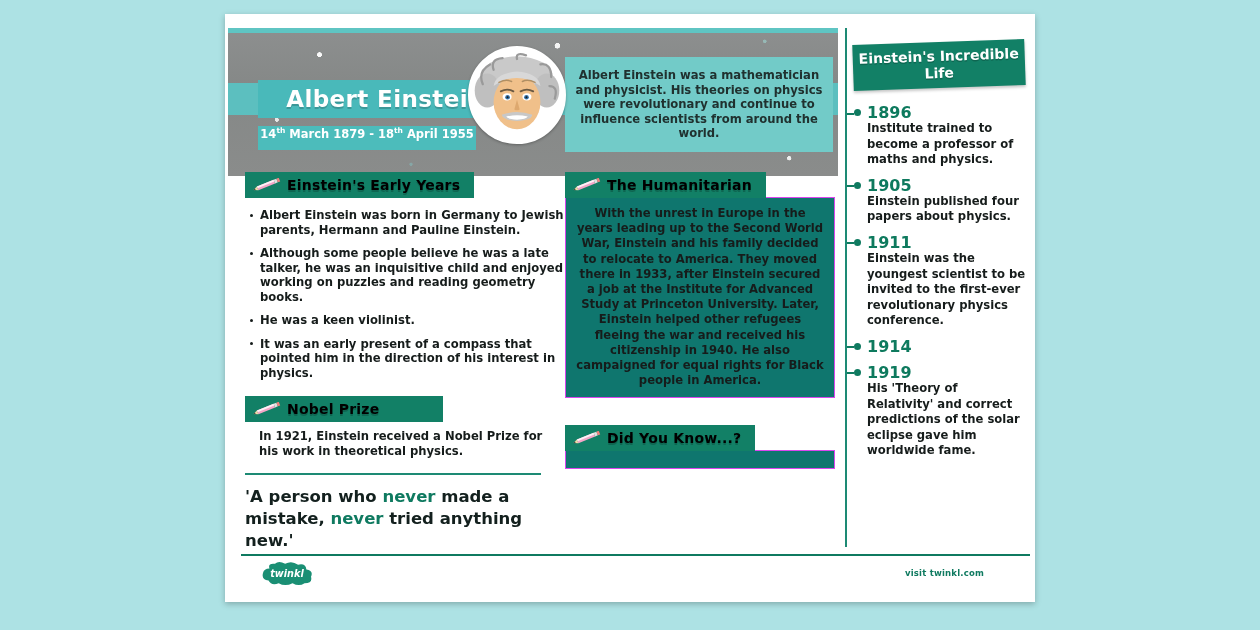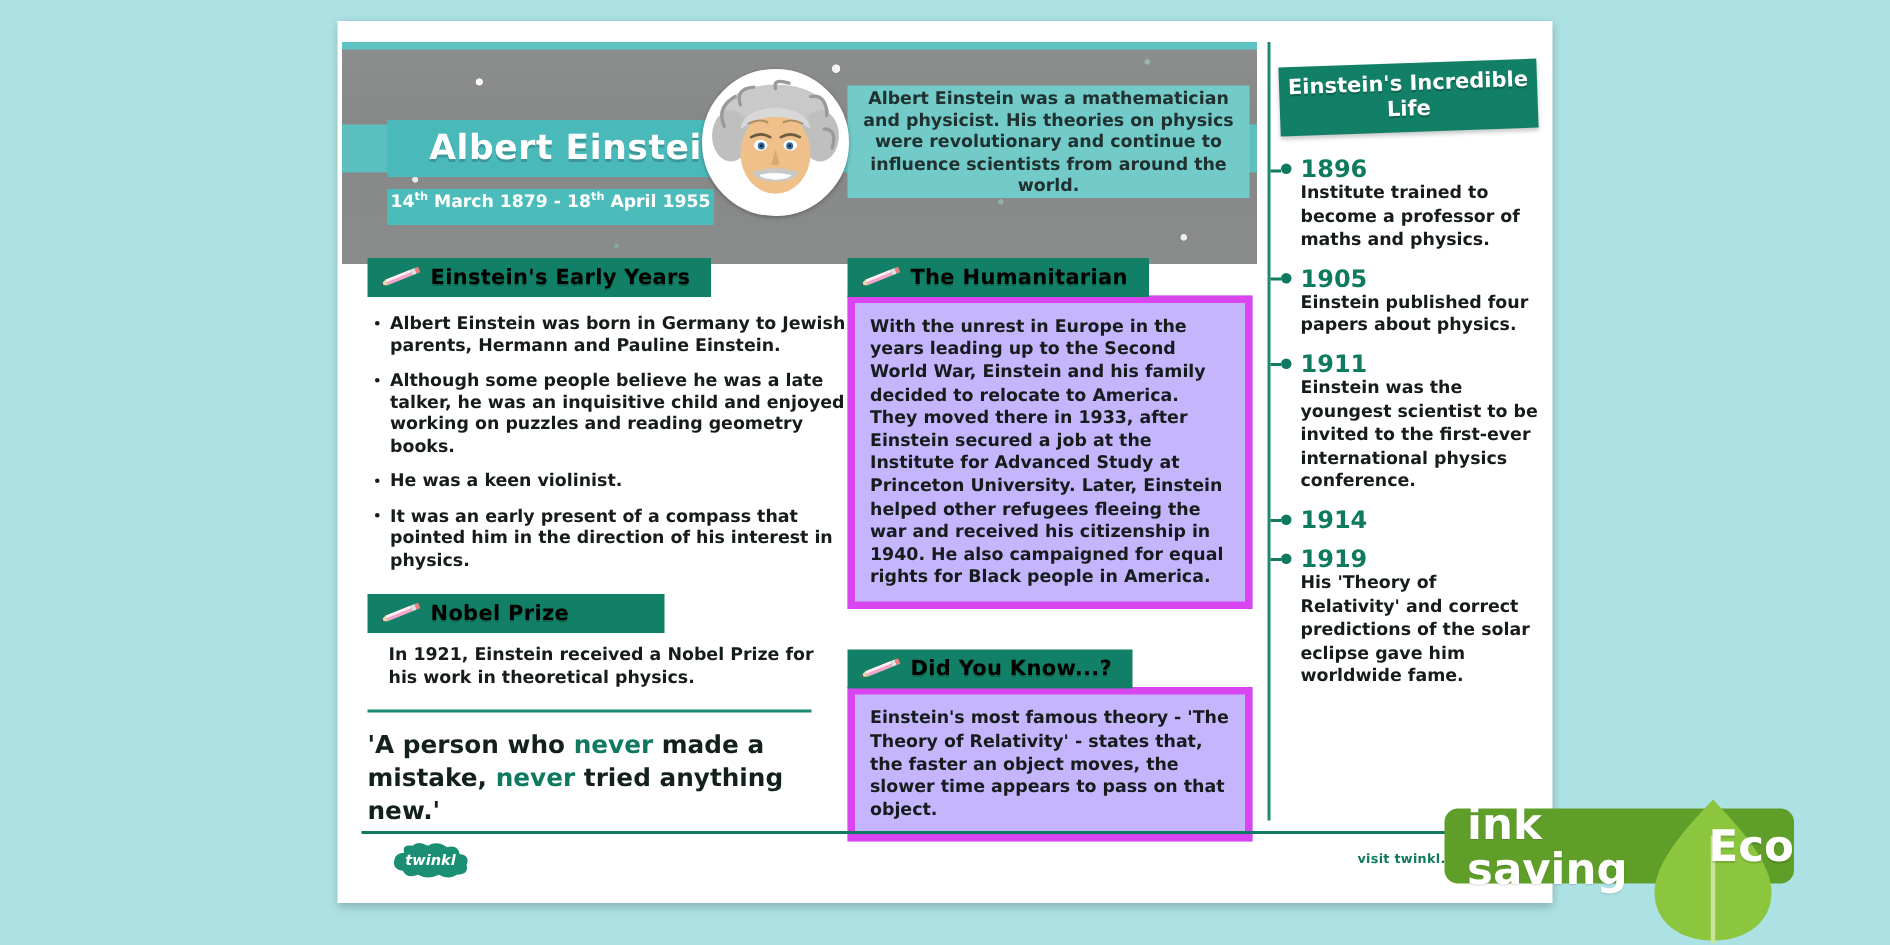--- a/index.html
+++ b/index.html
@@ -65,21 +65,21 @@
     position:absolute;left:240px;top:18px;width:98px;height:98px;
     border-radius:50%;background:#ffffff;
     border:4px solid #ffffff;box-sizing:border-box;
     overflow:hidden;
     box-shadow:0 1px 3px rgba(0,0,0,.3);
   }
   .portrait svg{display:block;width:100%;height:100%;}
 
   
   .blurb{
-    position:absolute;left:337px;top:29px;width:268px;height:75px;
+    position:absolute;left:337px;top:29px;width:268px;height:95px;
     background:#72cbc8;
     display:flex;align-items:center;justify-content:center;
     padding:0 8px;box-sizing:border-box;
   }
   .blurb p{
     margin:0;text-align:center;font-size:11.6px;line-height:14.6px;
     color:#20312f;font-weight:600;
   }
 
   
@@ -118,23 +118,24 @@
   }
   .quote{
     margin:11px 0 0 0;width:278px;
     font-size:16.5px;line-height:22px;color:#13201e;font-weight:600;
   }
   .quote b{color:#0f7a60;font-weight:bold;}
 
   
   .col-mid{position:absolute;left:340px;top:158px;width:270px;}
   .panel{
-    border:5px solid #d946ef;background:#c4b5fd;
+    border:1px solid #d946ef;background:#0f766e;
     padding:8px 10px 9px 10px;box-sizing:border-box;
     margin-top:-1px;
+    text-align:center;
   }
   .panel p{
     margin:0;font-size:11.6px;line-height:15.2px;color:#161c1b;font-weight:600;
   }
   .formula{
     margin:4px 0 0 0;font-size:12px;font-weight:bold;color:#111;
   }
   .dyk-wrap{margin-top:27px;}
 
   
@@ -322,21 +323,20 @@
               <rect x="12" y="10" width="36" height="3.5" fill="#fdf2f7"></rect>
               <polygon points="12,10 12,18 3,14" fill="#f0d8a8"></polygon>
               <polygon points="7,12.2 7,15.8 3,14" fill="#3a3a3a"></polygon>
               <rect x="48" y="10" width="6" height="8" fill="#e0e0e0"></rect>
               <rect x="54" y="10" width="5" height="8" fill="#f0817f"></rect>
             </g>
           </svg>
           <span class="lbl">Did You Know...?</span>
         </div>
         <div class="panel">
-          <p>Einstein's most famous theory - 'The Theory of Relativity' - states that, the faster an object moves, the slower time appears to pass on that object.</p>
         </div>
       </div>
     </div>
 
     <div class="divider-v"></div>
     <div class="col-right">
       <div class="tl-banner">
         <span>Einstein's Incredible Life</span>
       </div>
 
@@ -350,21 +350,21 @@
         <div class="tl-item">
           <span class="dash"></span>
           <span class="dot"></span>
           <div class="tl-year">1905</div>
           <div class="tl-text">Einstein published four papers about physics.</div>
         </div>
         <div class="tl-item">
           <span class="dash"></span>
           <span class="dot"></span>
           <div class="tl-year">1911</div>
-          <div class="tl-text">Einstein was the youngest scientist to be invited to the first-ever international physics conference.</div>
+          <div class="tl-text">Einstein was the youngest scientist to be invited to the first-ever revolutionary physics conference.</div>
         </div>
         <div class="tl-item">
           <span class="dash"></span>
           <span class="dot"></span>
           <div class="tl-year">1914</div>
         </div>
         <div class="tl-item">
           <span class="dash"></span>
           <span class="dot"></span>
           <div class="tl-year">1919</div>
@@ -378,25 +378,14 @@
     <div class="twinkl">
       <svg viewBox="0 0 120 52" width="56" height="24">
         <path d="M22 14 Q18 2 34 4 Q42 -4 56 4 Q70 -4 84 6 Q100 2 102 16 Q118 18 112 32 Q116 46 98 46 Q86 54 72 46 Q56 54 42 46 Q26 52 20 40 Q4 38 8 24 Q10 14 22 14z" fill="#1a8f74"></path>
         <text x="60" y="32" font-family="'DejaVu Sans',sans-serif" font-size="21" font-style="italic" font-weight="bold" fill="#ffffff" text-anchor="middle">twinkl</text>
       </svg>
     </div>
 
     <div class="visit">visit twinkl.com</div>
   </div>
 
-  <div class="eco">
-    <div class="eco-bar"></div>
-    <svg class="eco-leaf" viewBox="0 0 86 100">
-      <path d="M43 2 C20 26 4 46 4 64 C4 84 21 96 43 96 C65 96 82 84 82 64 C82 46 66 26 43 2z" fill="#8cc63e"></path>
-      <rect x="41.5" y="26" width="3" height="72" fill="#c8e39a"></rect>
-    </svg>
-    <div class="eco-txt">
-      <span>ink saving</span>
-      <span>Eco</span>
-    </div>
-  </div>
 
 </div>
 
 </body></html>

